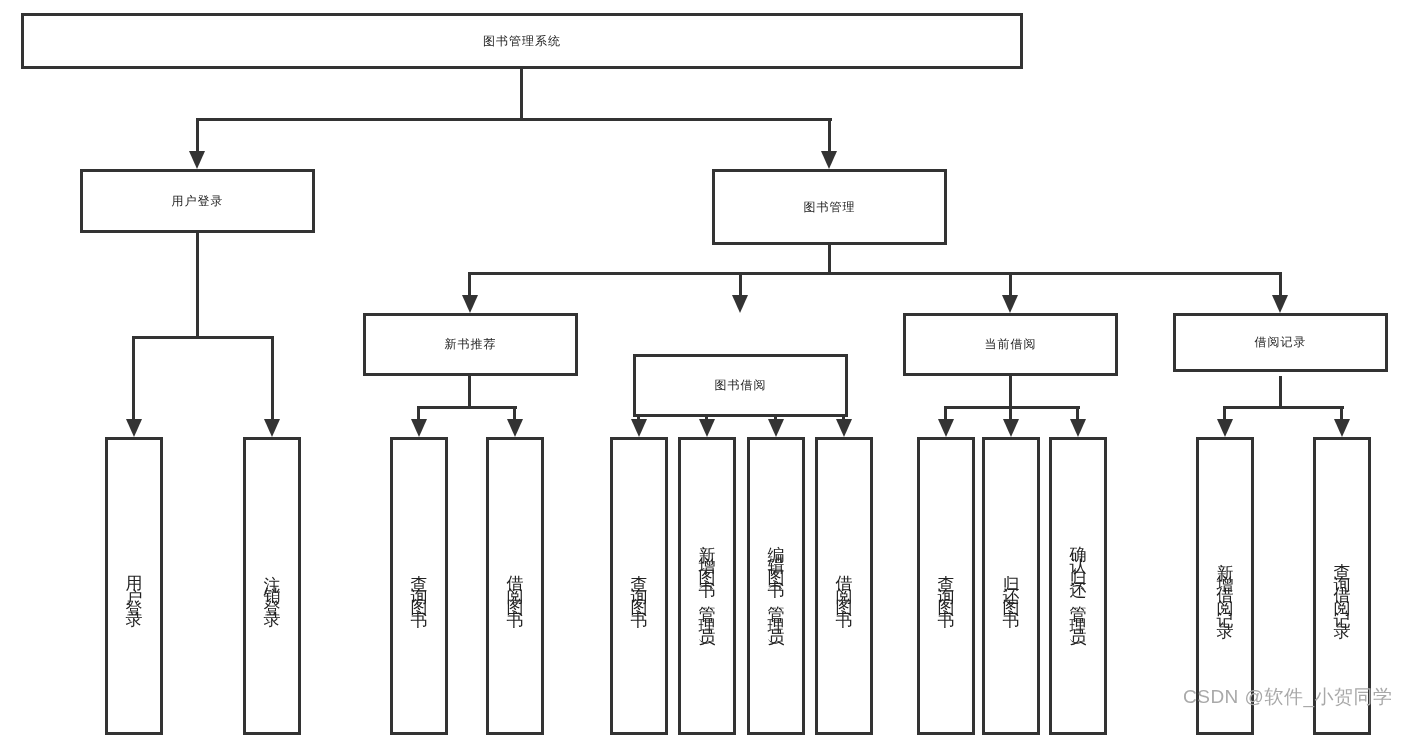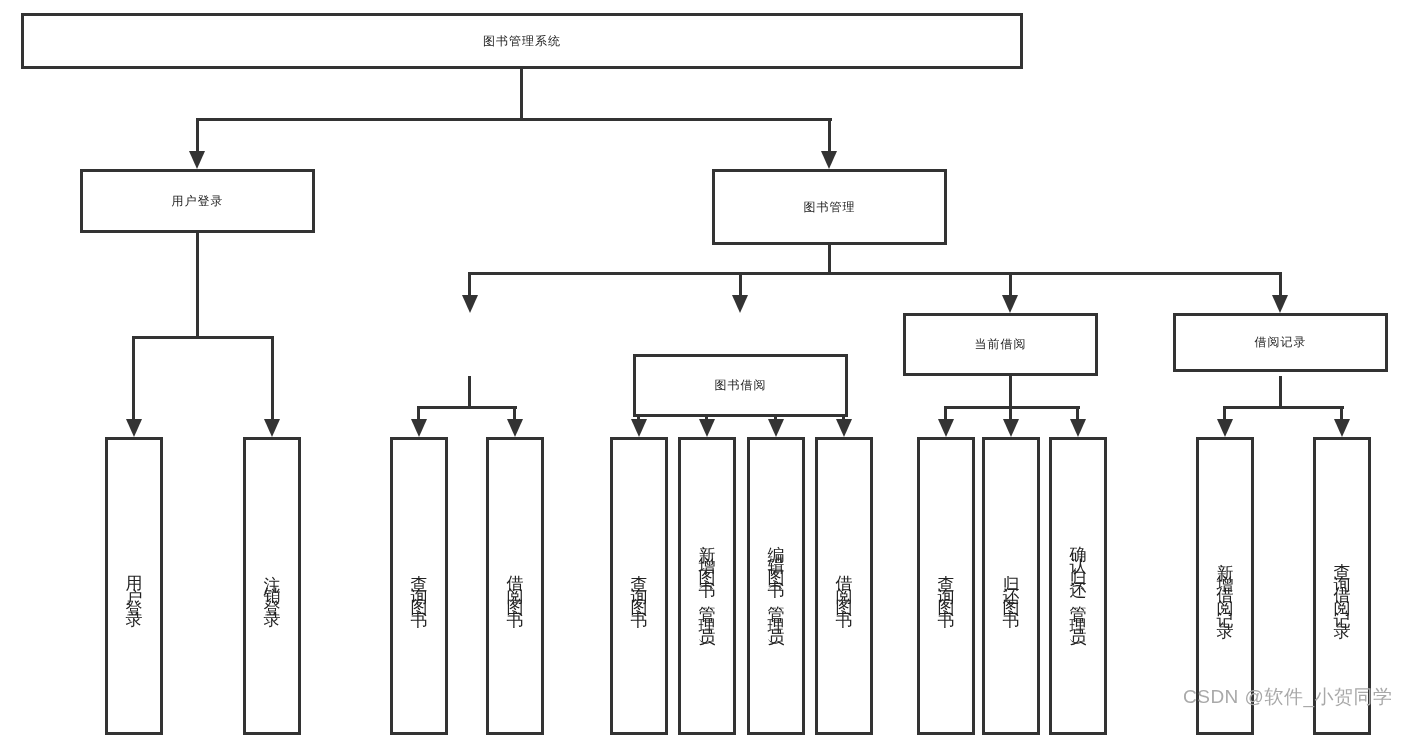--- a/index.html
+++ b/index.html
@@ -76,22 +76,23 @@
 </head>
 <body>
 
 <div class="canvas">
 
   <div class="node" style="left:21px; top:13px; width:1002px; height:56px;">图书管理系统</div>
 
   <div class="node" style="left:80px; top:169px; width:235px; height:64px;">用户登录</div>
   <div class="node" style="left:712px; top:169px; width:235px; height:76px;">图书管理</div>
 
+  <div class="node" style="left:363px; top:313px; width:215px; height:63px;">新书推荐</div>
   <div class="node" style="left:633px; top:313px; width:215px; height:63px;margin-top:41px;">图书借阅</div>
-  <div class="node" style="left:903px; top:313px; width:195px; height:63px;">当前借阅</div>
+  <div class="node" style="left:903px; top:313px; width:215px; height:63px;">当前借阅</div>
   <div class="node" style="left:1173px; top:313px; width:215px; height:59px;">借阅记录</div>
 
   <div class="leaf" style="left:105px;">用户登录</div>
   <div class="leaf" style="left:243px;">注销登录</div>
   <div class="leaf" style="left:390px;">查询图书</div>
   <div class="leaf" style="left:486px;">借阅图书</div>
   <div class="leaf" style="left:610px;">查询图书</div>
   <div class="leaf" style="left:678px;">新增图书（管理员）</div>
   <div class="leaf" style="left:747px;">编辑图书（管理员）</div>
   <div class="leaf" style="left:815px;">借阅图书</div>

